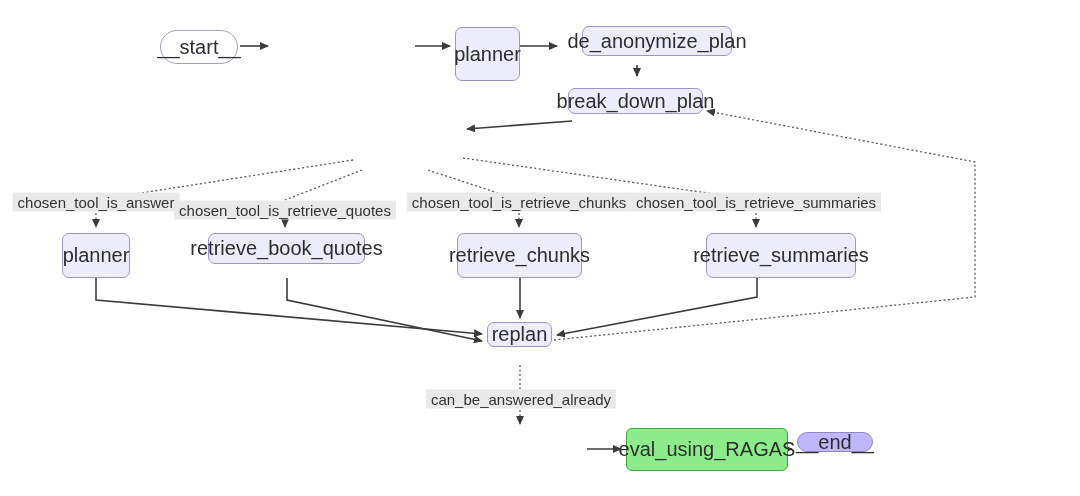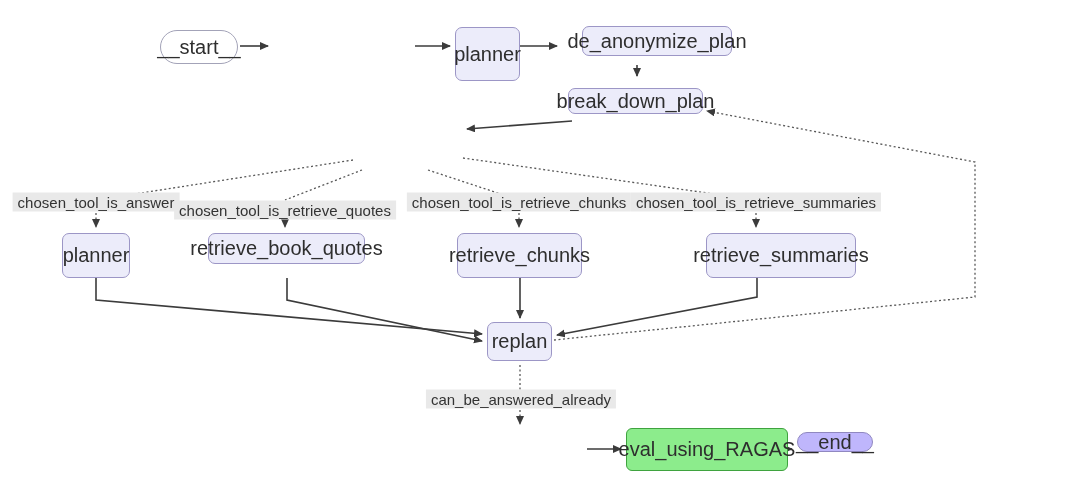--- a/index.html
+++ b/index.html
@@ -110,21 +110,21 @@
 
 
   <div class="node" style="left:62px;top:233px;width:68px;height:45px;">planner</div>
 
   <div class="node" style="left:208px;top:233px;width:157px;height:31px;">retrieve_book_quotes</div>
 
   <div class="node" style="left:457px;top:233px;width:125px;height:45px;">retrieve_chunks</div>
 
   <div class="node" style="left:682px;top:233px;width:150px;height:45px;margin-left:24px;">retrieve_summaries</div>
 
-  <div class="node" style="left:487px;top:322px;width:65px;height:39px;">replan</div>
+  <div class="node" style="left:487px;top:322px;width:65px;height:25px;">replan</div>
 
 
   <div class="node green" style="left:626px;top:428px;width:162px;height:43px;">eval_using_RAGAS</div>
 
   <div class="node stadium end" style="left:797px;top:432px;width:76px;height:20px;">__end__</div>
 
   <div class="elabel" style="left:96px;top:202px;">chosen_tool_is_answer</div>
 
   <div class="elabel" style="left:285px;top:204px;margin-top:6px;">chosen_tool_is_retrieve_quotes</div>
 

